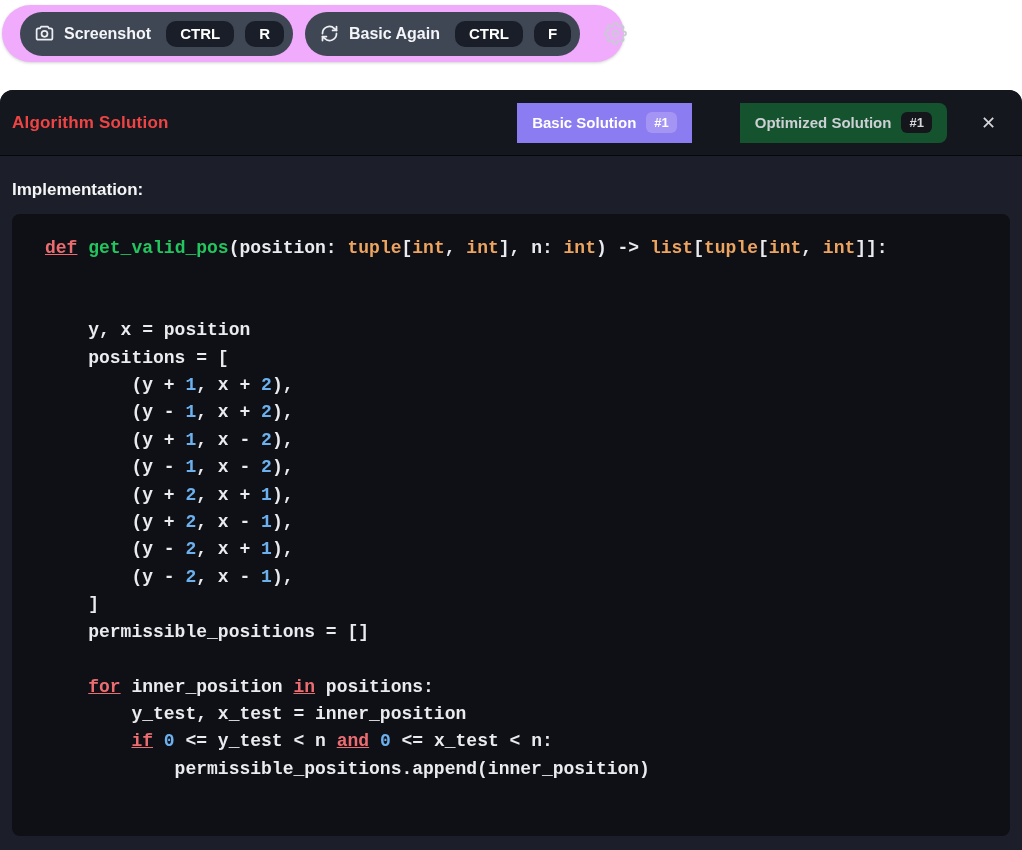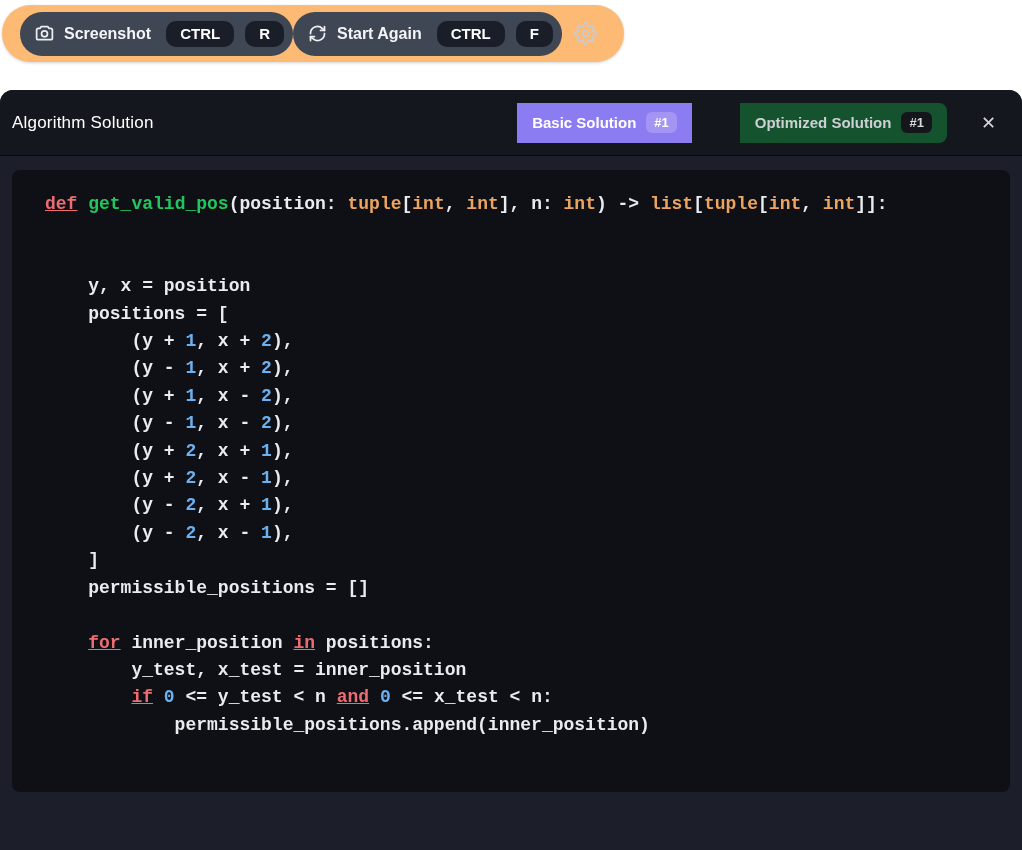--- a/index.html
+++ b/index.html
@@ -9,25 +9,25 @@
     background: #ffffff;
     font-family: "Liberation Sans", sans-serif;
     overflow: hidden;
     position: relative;
   }
 
   
   .toolbar {
     position: absolute; top: 5px; left: 2px;
     width: 622px; height: 57px;
-    background: #fdba74;
+    background: #f0abfc;
     border-radius: 29px;
     display: flex; align-items: center;
     padding: 0 18px;
-    gap: 0;
+    gap: 12px;
     box-shadow: 0 1px 3px rgba(0,0,0,0.18);
   }
   .tb-btn {
     display: flex; align-items: center;
     gap: 9px;
     background: #3f4654;
     border: none;
     border-radius: 22px;
     height: 44px;
     padding: 0 9px 0 14px;
@@ -58,21 +58,21 @@
     border-radius: 13px 13px 0 0;
     overflow: hidden;
   }
   .panel-header {
     height: 66px;
     background: #15171e;
     border-bottom: 1px solid #07080c;
     display: flex; align-items: center; justify-content: space-between;
     padding: 0 22px 0 12px;
   }
-  .panel-title { color: #ffffff; font-size: 17px; font-weight: 400; letter-spacing: 0.2px; }
+  .panel-title { color: #ef4444; font-size: 17px; font-weight: 700; letter-spacing: 0.2px; }
   .header-right { display: flex; align-items: center; gap: 30px; }
   .tab-group { display: flex; border-radius: 8px; overflow: hidden; }
   .tab {
     height: 40px; display: flex; align-items: center; gap: 10px;
     padding: 0 15px; font-size: 15px; font-weight: 600;
     cursor: pointer; border: none; font-family: inherit; margin-left: 48px;
   }
   .tab.active { background: #8b7cf1; color: #ffffff; }
   .tab.inactive { background: #14532d; color: #cdd0d5; }
   .tab-badge { font-size: 13px; font-weight: 600; padding: 3px 8px; border-radius: 6px; }
@@ -127,21 +127,21 @@
 
   <button class="tb-btn">
     <span class="tb-icon">
       <svg width="21" height="21" viewBox="0 0 24 24" fill="none" stroke="currentColor" stroke-width="2" stroke-linecap="round" stroke-linejoin="round">
         <path d="M4 12a8 8 0 0 1 13.6-5.7L20 8.5"></path>
         <path d="M20 4v4.5h-4.5"></path>
         <path d="M20 12a8 8 0 0 1-13.6 5.7L4 15.5"></path>
         <path d="M4 20v-4.5h4.5"></path>
       </svg>
     </span>
-    <span class="tb-label">Start Again</span>
+    <span class="tb-label">Basic Again</span>
     <span class="kbd">CTRL</span>
     <span class="kbd">F</span>
   </button>
 
   <button class="gear-btn">
     <span style="display:flex;">
       <svg width="23" height="23" viewBox="0 0 24 24" fill="none" stroke="currentColor" stroke-width="1.8" stroke-linecap="round" stroke-linejoin="round">
         <circle cx="12" cy="12" r="3"></circle>
         <path d="M19.4 15a1.65 1.65 0 0 0 .33 1.82l.06.06a2 2 0 0 1-2.83 2.83l-.06-.06a1.65 1.65 0 0 0-1.82-.33 1.65 1.65 0 0 0-1 1.51V21a2 2 0 0 1-4 0v-.09A1.65 1.65 0 0 0 9 19.4a1.65 1.65 0 0 0-1.82.33l-.06.06a2 2 0 0 1-2.83-2.83l.06-.06a1.65 1.65 0 0 0 .33-1.82 1.65 1.65 0 0 0-1.51-1H3a2 2 0 0 1 0-4h.09A1.65 1.65 0 0 0 4.6 9a1.65 1.65 0 0 0-.33-1.82l-.06-.06a2 2 0 0 1 2.83-2.83l.06.06a1.65 1.65 0 0 0 1.82.33H9a1.65 1.65 0 0 0 1-1.51V3a2 2 0 0 1 4 0v.09a1.65 1.65 0 0 0 1 1.51 1.65 1.65 0 0 0 1.82-.33l.06-.06a2 2 0 0 1 2.83 2.83l-.06.06a1.65 1.65 0 0 0-.33 1.82V9a1.65 1.65 0 0 0 1.51 1H21a2 2 0 0 1 0 4h-.09a1.65 1.65 0 0 0-1.51 1z"></path>
       </svg>
@@ -163,15 +163,16 @@
           <span class="tab-badge">#1</span>
         </button>
       </div>
       <button class="close-btn">
         <span>✕</span>
       </button>
     </div>
   </div>
 
   <div class="panel-body">
+    <div class="impl-label">Implementation:</div>
     <pre class="code-block"><code><div class="code-line"><span class="tok-kw">def</span><span class="tok-pl"> </span><span class="tok-fn">get_valid_pos</span><span class="tok-pl">(position: </span><span class="tok-ty">tuple</span><span class="tok-pl">[</span><span class="tok-ty">int</span><span class="tok-pl">, </span><span class="tok-ty">int</span><span class="tok-pl">], n: </span><span class="tok-ty">int</span><span class="tok-pl">) -&gt; </span><span class="tok-ty">list</span><span class="tok-pl">[</span><span class="tok-ty">tuple</span><span class="tok-pl">[</span><span class="tok-ty">int</span><span class="tok-pl">, </span><span class="tok-ty">int</span><span class="tok-pl">]]:</span></div><div class="code-line">&nbsp;</div><div class="code-line">&nbsp;</div><div class="code-line"><span class="tok-pl">    y, x = position</span></div><div class="code-line"><span class="tok-pl">    positions = [</span></div><div class="code-line"><span class="tok-pl">        (y + </span><span class="tok-num">1</span><span class="tok-pl">, x + </span><span class="tok-num">2</span><span class="tok-pl">),</span></div><div class="code-line"><span class="tok-pl">        (y - </span><span class="tok-num">1</span><span class="tok-pl">, x + </span><span class="tok-num">2</span><span class="tok-pl">),</span></div><div class="code-line"><span class="tok-pl">        (y + </span><span class="tok-num">1</span><span class="tok-pl">, x - </span><span class="tok-num">2</span><span class="tok-pl">),</span></div><div class="code-line"><span class="tok-pl">        (y - </span><span class="tok-num">1</span><span class="tok-pl">, x - </span><span class="tok-num">2</span><span class="tok-pl">),</span></div><div class="code-line"><span class="tok-pl">        (y + </span><span class="tok-num">2</span><span class="tok-pl">, x + </span><span class="tok-num">1</span><span class="tok-pl">),</span></div><div class="code-line"><span class="tok-pl">        (y + </span><span class="tok-num">2</span><span class="tok-pl">, x - </span><span class="tok-num">1</span><span class="tok-pl">),</span></div><div class="code-line"><span class="tok-pl">        (y - </span><span class="tok-num">2</span><span class="tok-pl">, x + </span><span class="tok-num">1</span><span class="tok-pl">),</span></div><div class="code-line"><span class="tok-pl">        (y - </span><span class="tok-num">2</span><span class="tok-pl">, x - </span><span class="tok-num">1</span><span class="tok-pl">),</span></div><div class="code-line"><span class="tok-pl">    ]</span></div><div class="code-line"><span class="tok-pl">    permissible_positions = []</span></div><div class="code-line">&nbsp;</div><div class="code-line"><span class="tok-pl">    </span><span class="tok-kw">for</span><span class="tok-pl"> inner_position </span><span class="tok-kw">in</span><span class="tok-pl"> positions:</span></div><div class="code-line"><span class="tok-pl">        y_test, x_test = inner_position</span></div><div class="code-line"><span class="tok-pl">        </span><span class="tok-kw">if</span><span class="tok-pl"> </span><span class="tok-num">0</span><span class="tok-pl"> &lt;= y_test &lt; n </span><span class="tok-kw">and</span><span class="tok-pl"> </span><span class="tok-num">0</span><span class="tok-pl"> &lt;= x_test &lt; n:</span></div><div class="code-line"><span class="tok-pl">            permissible_positions.append(inner_position)</span></div></code></pre>
   </div>
 </div>
 
 </body></html>

